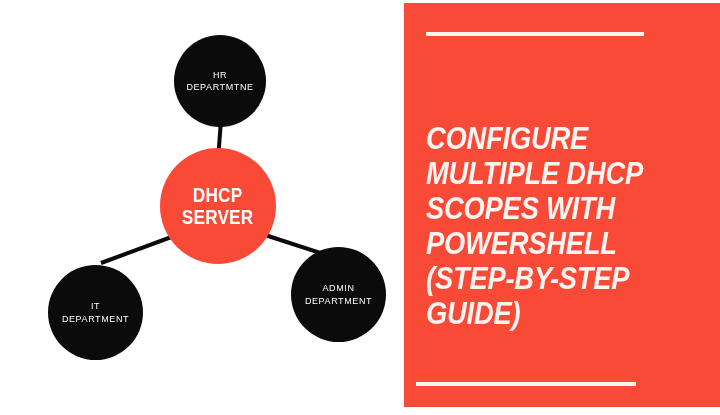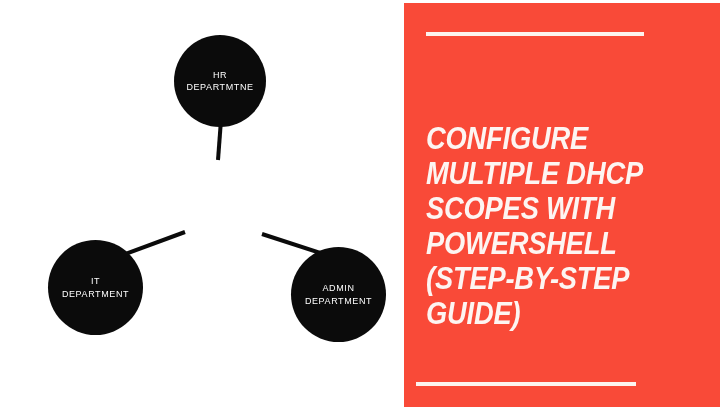--- a/index.html
+++ b/index.html
@@ -62,21 +62,21 @@
     padding: 0 4px;
   }
   #node-hr {
     left: 174px;
     top: 35px;
     width: 92px;
     height: 92px;
   }
   #node-it {
     left: 48px;
-    top: 240px;
+    top: 265px;
     width: 95px;
     height: 95px;
   }
   #node-admin {
     left: 291px;
     top: 247px;
     width: 95px;
     height: 95px;
   }
   #node-server {
@@ -151,20 +151,24 @@
       <line x1="221" y1="120" x2="218" y2="160" stroke="#0b0b0b" stroke-width="4"></line>
       <line x1="185" y1="232" x2="101" y2="263" stroke="#0b0b0b" stroke-width="4"></line>
       <line x1="262" y1="234" x2="345" y2="261" stroke="#0b0b0b" stroke-width="4"></line>
     </svg>
 
     <div class="node node-dept" id="node-hr">
       <span class="node-label">HR
 DEPARTMTNE</span>
     </div>
 
+    <div class="node" id="node-server">
+      <span class="server-label">DHCP
+SERVER</span>
+    </div>
 
     <div class="node node-dept" id="node-it">
       <span class="node-label">IT
 DEPARTMENT</span>
     </div>
 
     <div class="node node-dept" id="node-admin">
       <span class="node-label">ADMIN
 DEPARTMENT</span>
     </div>

